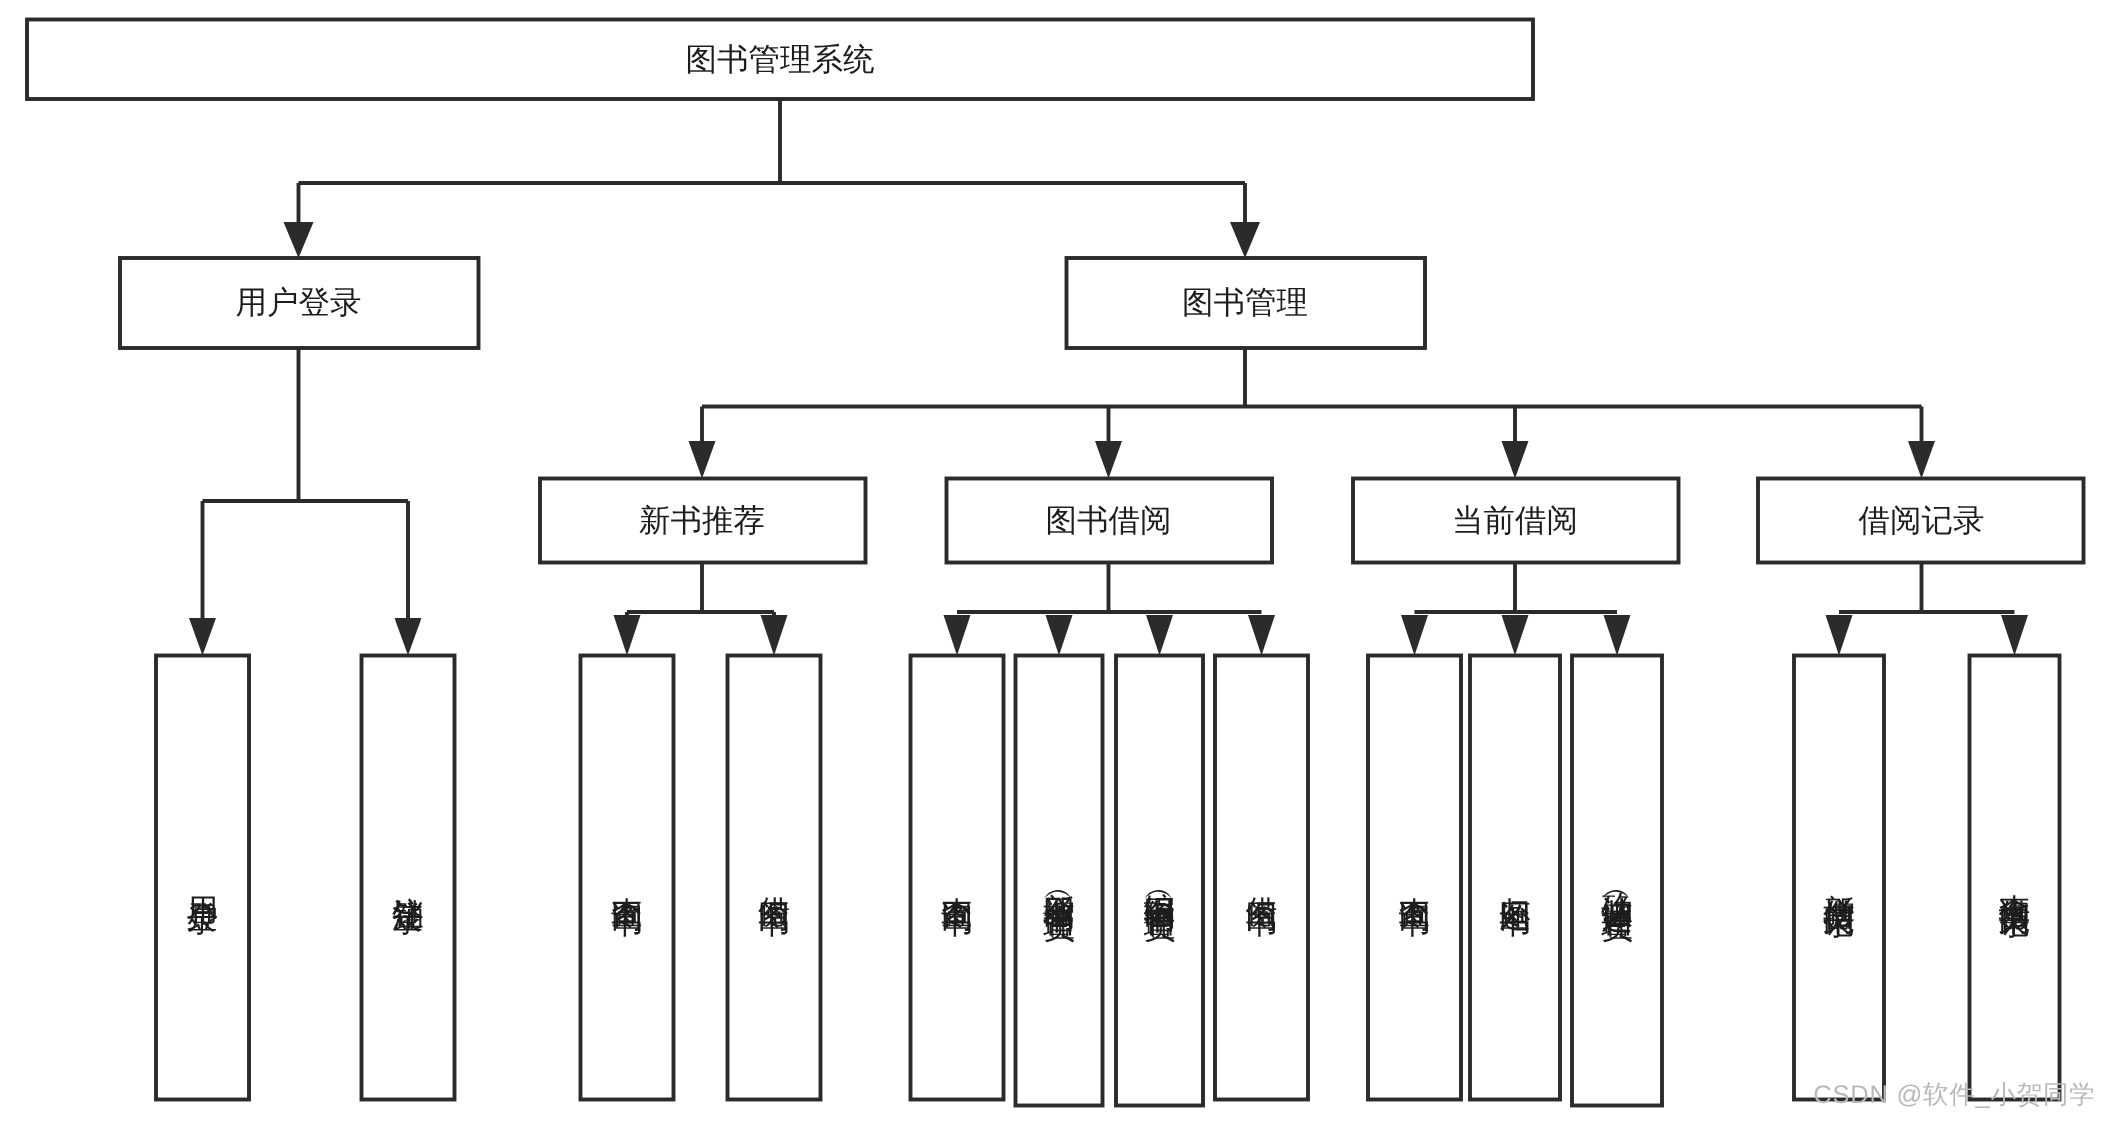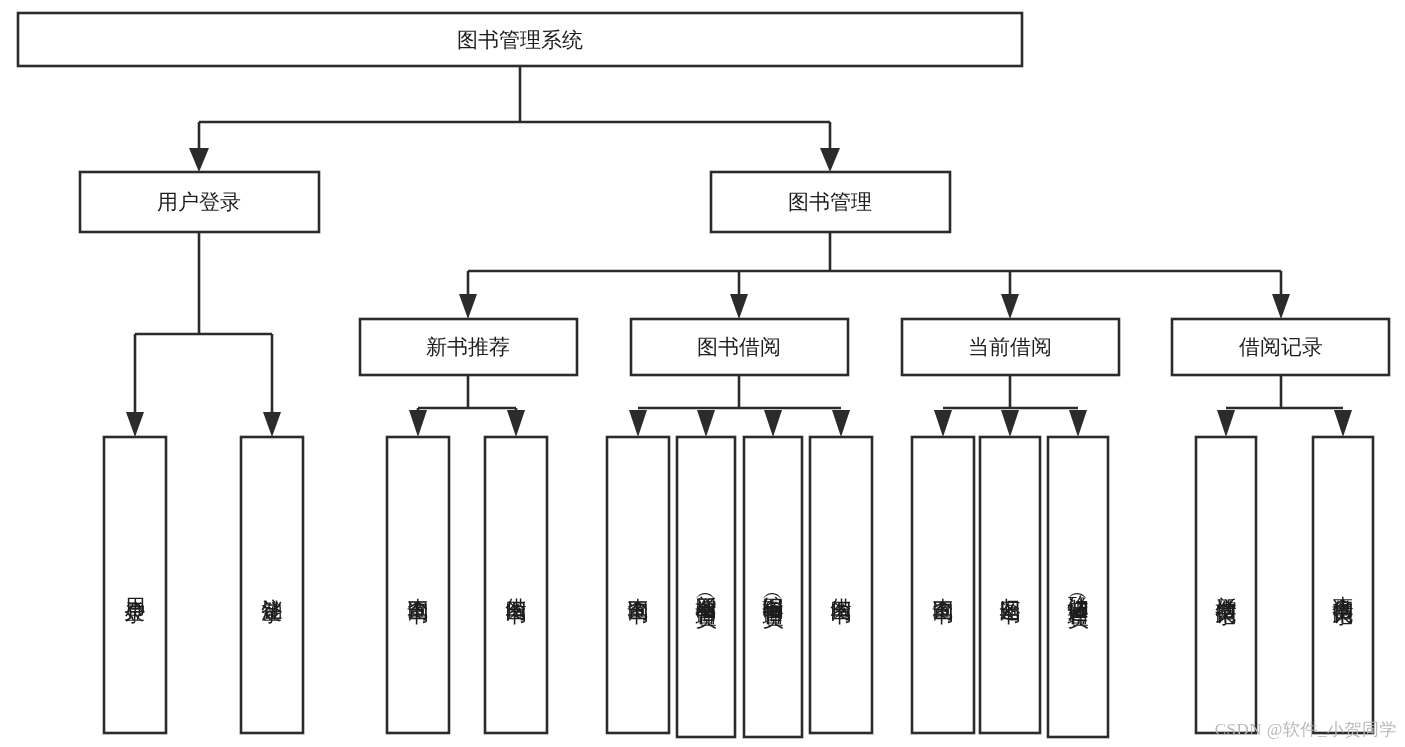--- a/index.html
+++ b/index.html
@@ -54,21 +54,21 @@
     writing-mode: vertical-rl;
     text-orientation: upright;
     letter-spacing: 2px;
     dominant-baseline: central;
     text-anchor: middle;
   }
   .watermark {
     position: absolute;
     right: 8px;
     bottom: 6px;
-    font-family: Liberation Serif, serif;
+    font-family: Liberation Sans, sans-serif;
     font-size: 17px;
     color: #b9b9b9;
     white-space: nowrap;
     letter-spacing: 0.5px;
     pointer-events: none;
   }
 </style>
 </head>
 <body>
 

